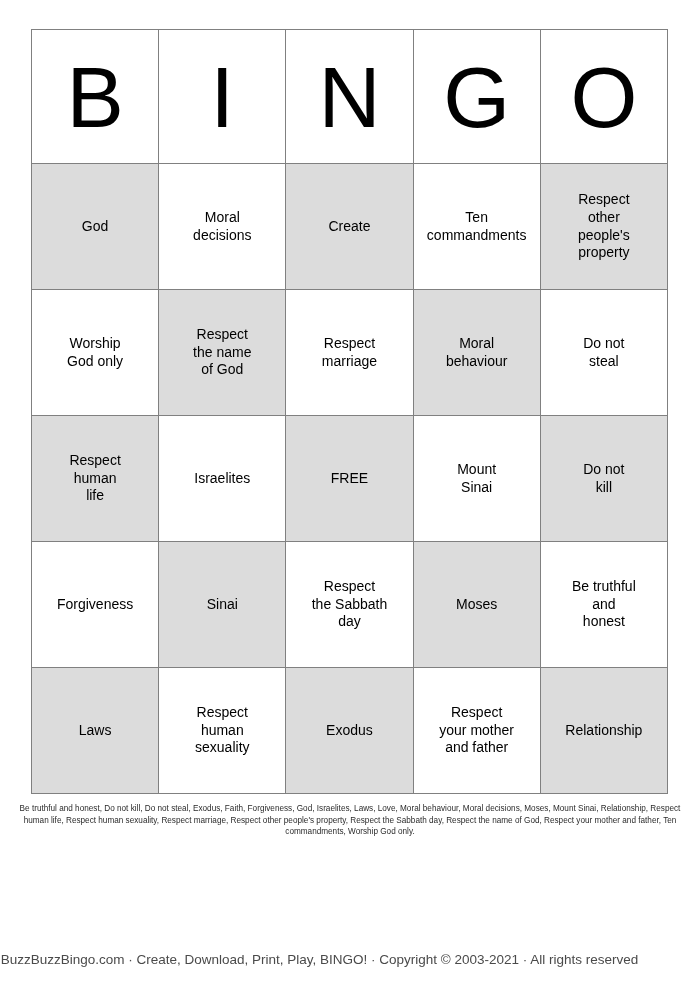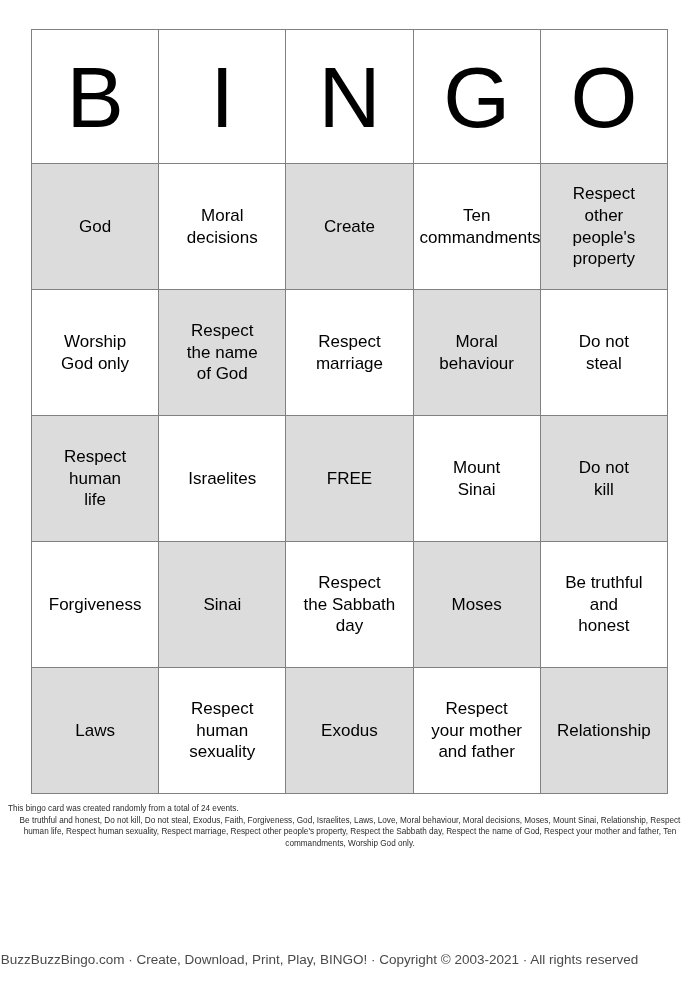--- a/index.html
+++ b/index.html
@@ -52,21 +52,21 @@
     font-weight: 400;
     letter-spacing: 0;
     color: #000000;
     background: #ffffff;
     font-family: "Liberation Sans", sans-serif;
   }
 
   
   .cell {
     height: 125px;
-    font-size: 17px;
+    font-size: 14px;
     line-height: 1.28;
     color: #000000;
   }
   .cell.shaded {
     background: #dcdcdc;
   }
   .cell-text {
     display: block;
     padding: 0 6px;
     white-space: pre-line;
@@ -227,19 +227,18 @@
 and father</span>
           </td>
         <td class="cell shaded">
             <span class="cell-text">Relationship</span>
           </td>
       </tr>
     </tbody>
   </table>
 
   <div class="fineprint">
-    <p>This bingo card was created randomly from a total of 24 events.</p>
     <p class="events">Be truthful and honest, Do not kill, Do not steal, Exodus, Faith, Forgiveness, God, Israelites, Laws, Love, Moral behaviour, Moral decisions, Moses, Mount Sinai, Relationship, Respect human life, Respect human sexuality, Respect marriage, Respect other people's property, Respect the Sabbath day, Respect the name of God, Respect your mother and father, Ten commandments, Worship God only.</p>
   </div>
 
   <div class="footer">BuzzBuzzBingo.com · Create, Download, Print, Play, BINGO! · Copyright © 2003-2021 · All rights reserved</div>
 
 </div>
 
 </body></html>

